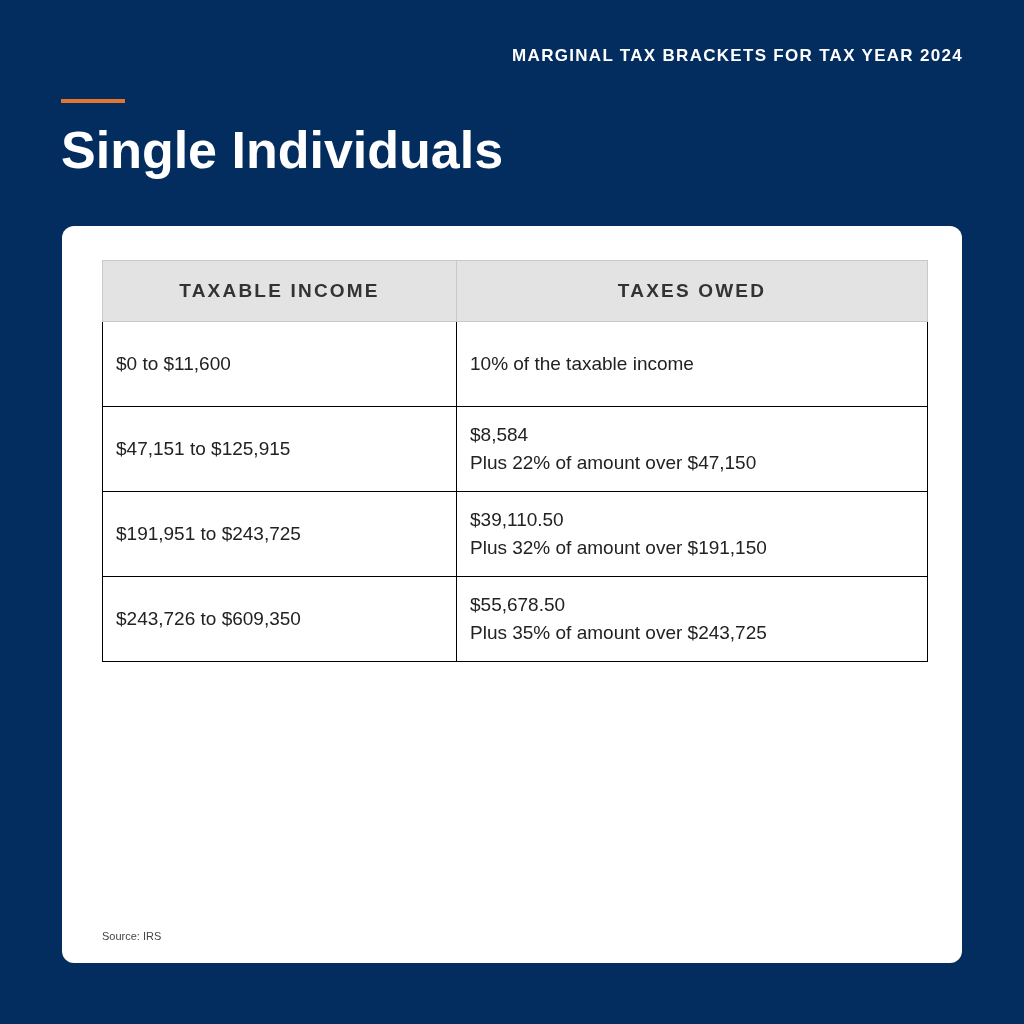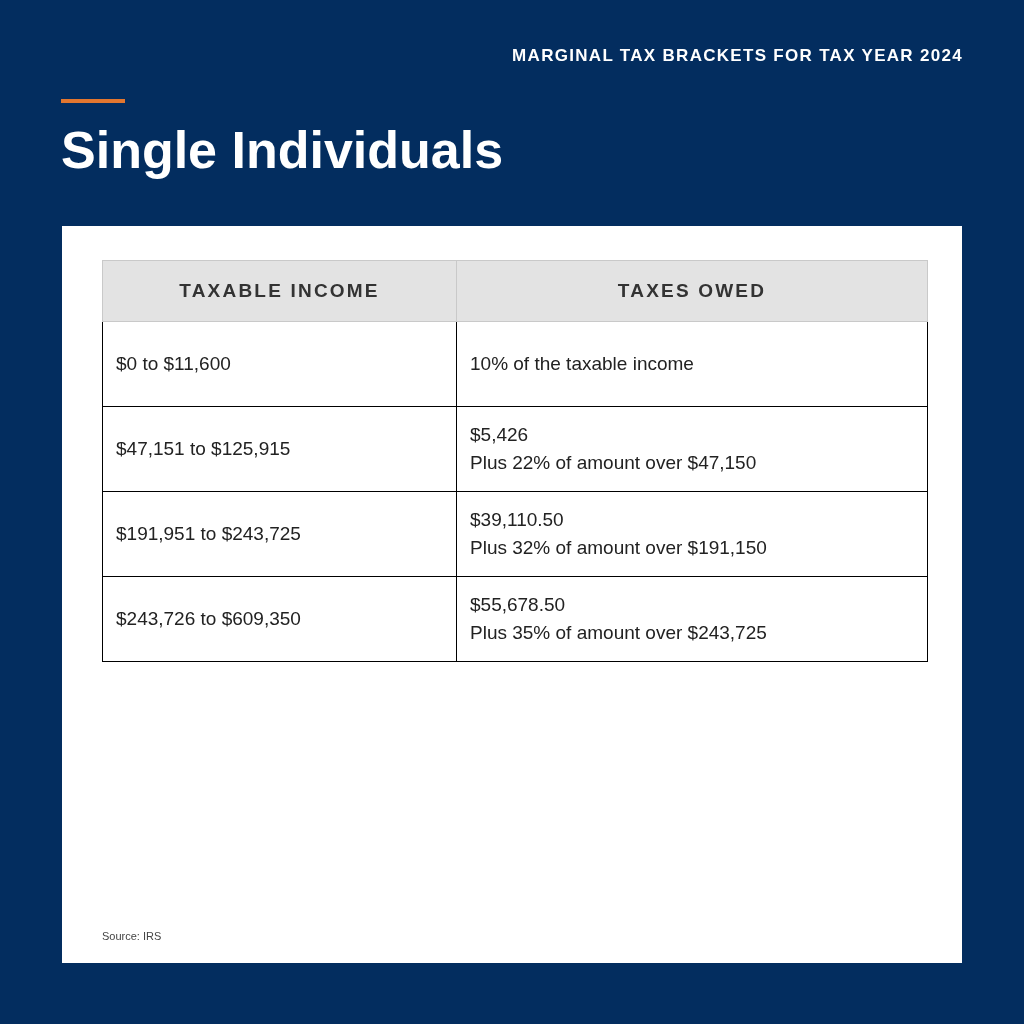--- a/index.html
+++ b/index.html
@@ -19,21 +19,21 @@
     position: absolute; left: 61px; top: 99px;
     width: 64px; height: 4px; background: #e2762f;
   }
   .title {
     position: absolute; left: 61px; top: 114px;
     color: #ffffff; font-weight: bold; font-size: 52px;
     margin: 0; line-height: 72px;
   }
   .card {
     position: absolute; left: 62px; top: 226px;
-    width: 900px; height: 737px; background: #ffffff;
+    width: 900px; height: 737px; background: #ffffff; border-radius: 12px;
   }
   table {
     position: absolute; left: 40px; top: 34px;
     width: 826px; border-collapse: collapse;
   }
   th {
     background: #e3e3e3; color: #333333;
     font-size: 19px; font-weight: bold; letter-spacing: 2.2px;
     height: 58px; text-align: center;
     border: 1px solid #c9c9c9;
@@ -69,21 +69,21 @@
     <tbody>
       <tr>
         <td class="col1">$0 to $11,600</td>
         <td>
           <span class="line">10% of the taxable income</span>
         </td>
       </tr>
       <tr>
         <td class="col1">$47,151 to $125,915</td>
         <td>
-          <span class="line">$5,426</span>
+          <span class="line">$8,584</span>
           <span class="line">Plus 22% of amount over $47,150</span>
         </td>
       </tr>
       <tr>
         <td class="col1">$191,951 to $243,725</td>
         <td>
           <span class="line">$39,110.50</span>
           <span class="line">Plus 32% of amount over $191,150</span>
         </td>
       </tr>

